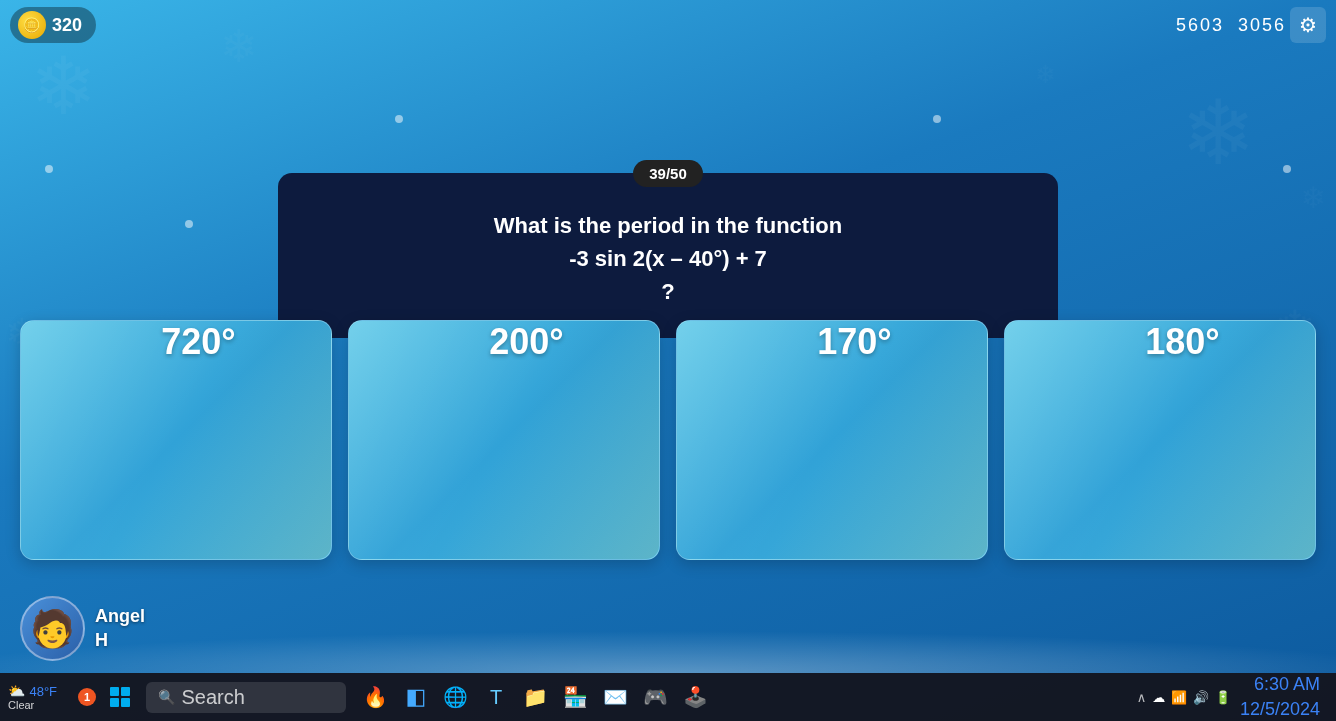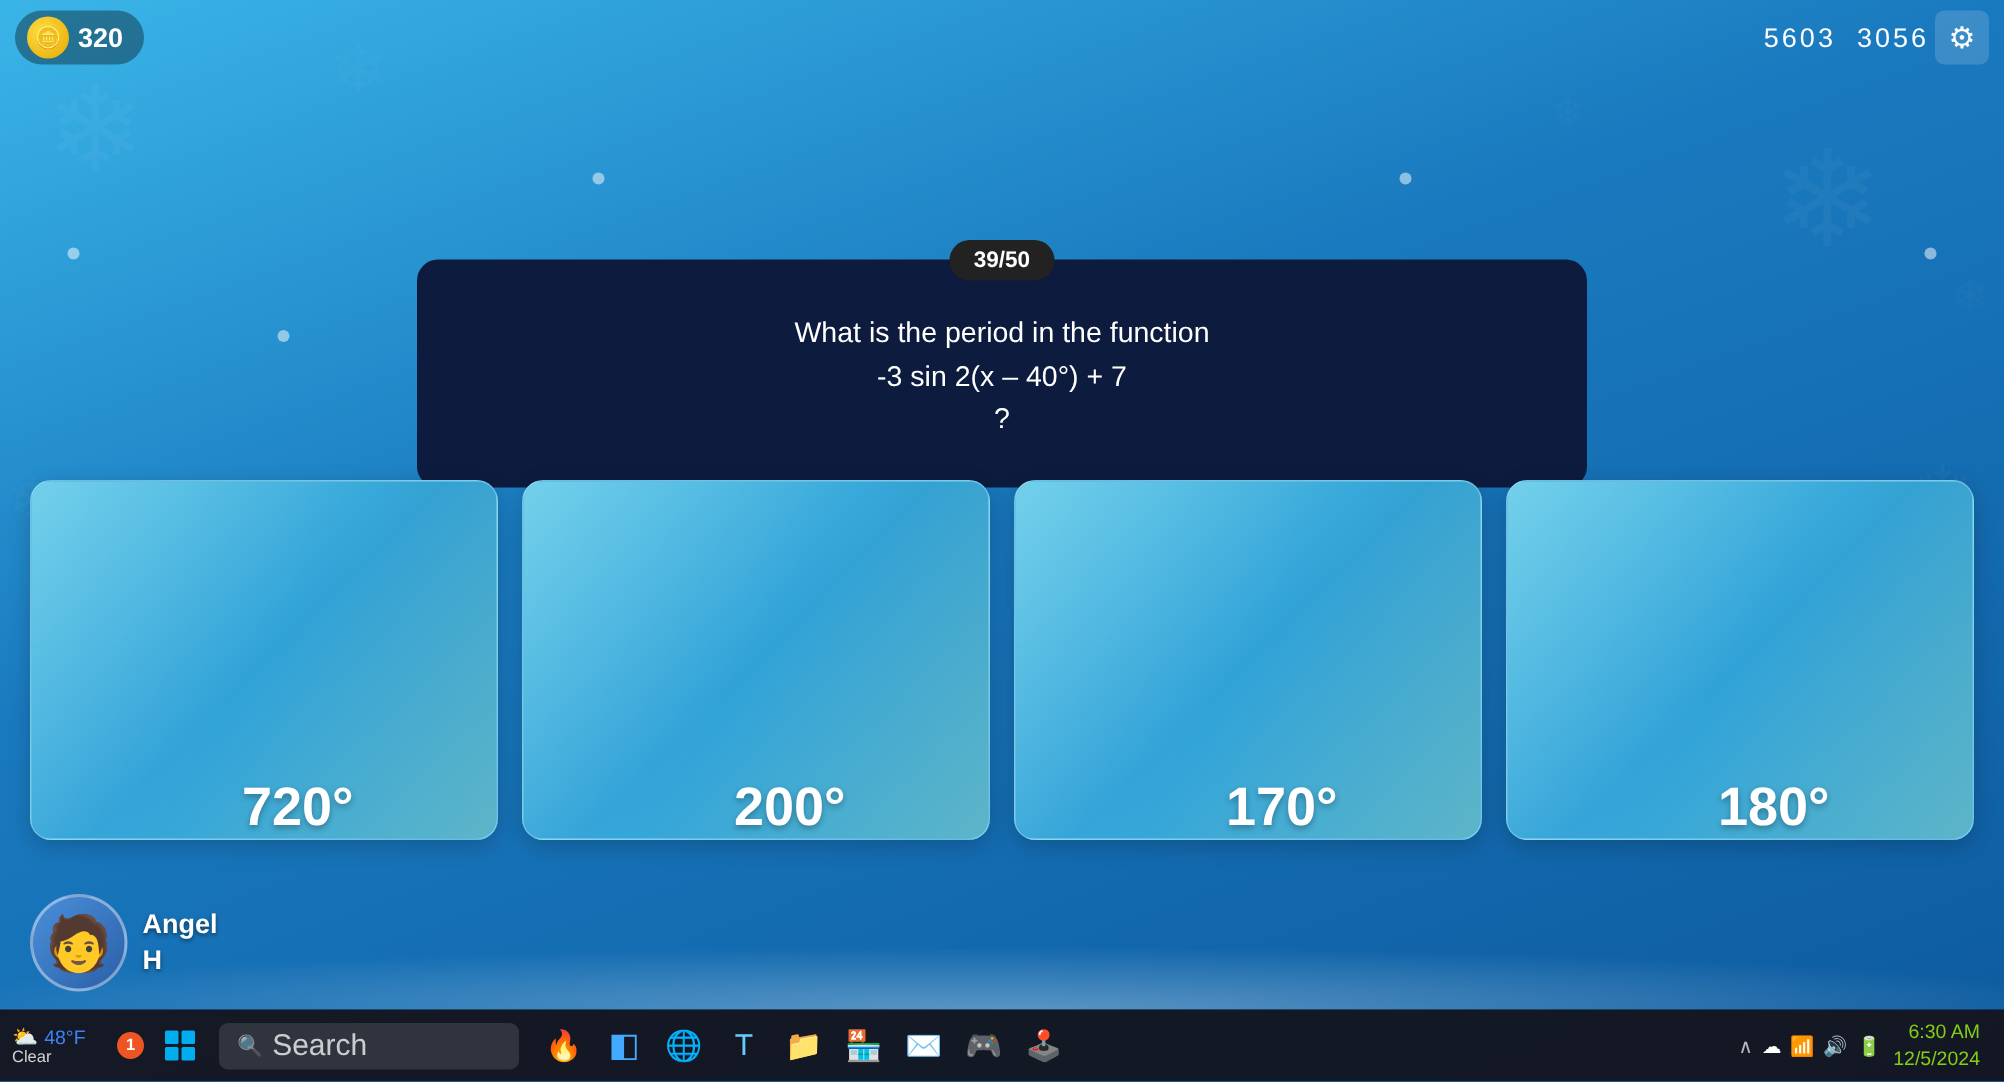--- a/index.html
+++ b/index.html
@@ -114,22 +114,22 @@
       margin-bottom: -14px;
     }
     .question-box {
       background: #0d1b3e;
       border-radius: 14px;
       padding: 36px 40px 30px;
       text-align: center;
       color: white;
     }
     .question-text {
-      font-size: 19px;
-      font-weight: 400;
+      font-size: 22px;
+      font-weight: 700;
       line-height: 1.5;
     }
 
     
     .answers-container {
       position: absolute;
       top: 320px;
       left: 0;
       right: 0;
       display: flex;
@@ -137,21 +137,21 @@
       padding: 0;
       z-index: 10;
       height: 240px;
     }
     .answer-card {
       flex: 1;
       margin: 0 8px;
       background: linear-gradient(135deg, #5bc8e8 0%, #2a9fd6 50%, #4ab8dd 100%);
       border-radius: 14px;
       display: flex;
-      align-items: flex-end;
+      align-items: flex-start;
       justify-content: center;
       cursor: pointer;
       position: relative;
       overflow: hidden;
       box-shadow: 0 4px 15px rgba(0,0,0,0.2);
       border: 1px solid rgba(255,255,255,0.3);
       padding-left: 45px;
     }
     .answer-card::before {
       content: '';
@@ -284,22 +284,22 @@
       padding-right: 8px;
     }
     .tray-icons {
       display: flex;
       align-items: center;
       gap: 6px;
       font-size: 13px;
       color: white;
     }
     .clock {
-      color: #84cc16;
-      font-size: 13px;
+      color: #3b82f6;
+      font-size: 18px;
       text-align: right;
       line-height: 1.4;
     }
     .weather {
       display: flex;
       flex-direction: column;
       align-items: flex-start;
     }
     .weather-temp {
       color: #3b82f6;

